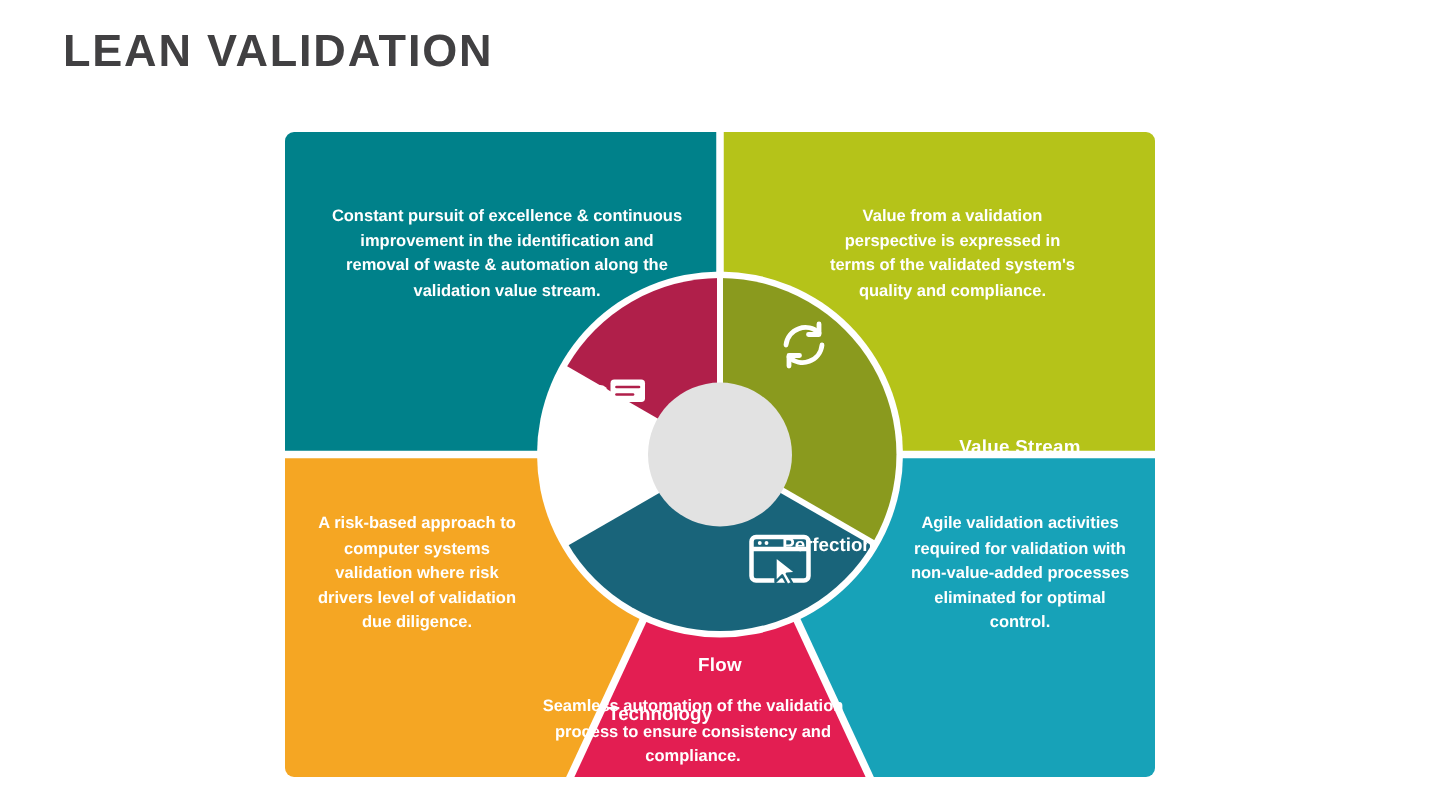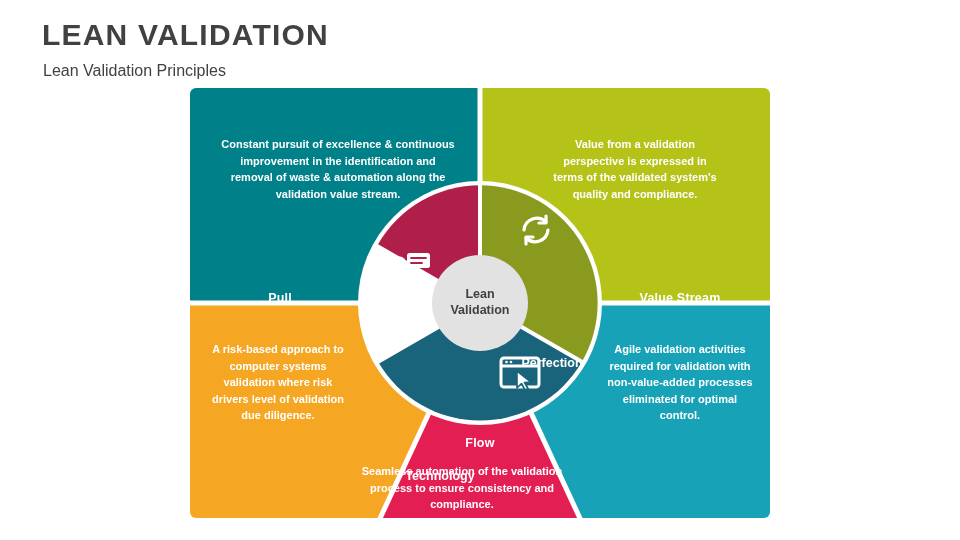--- a/index.html
+++ b/index.html
@@ -77,21 +77,20 @@
     line-height: 16px;
   }
   svg { display: block; }
 </style>
 </head>
 <body>
 
 <div id="slide">
 
   <div id="title">LEAN VALIDATION</div>
-  <div id="subtitle">Lean Validation Principles</div>
 
   <div id="diagram">
 
     <svg width="580" height="430" viewBox="0 0 580 430">
       <defs>
         <clipPath id="boardClip">
           <rect x="0" y="0" width="580" height="430" rx="6" ry="6"></rect>
         </clipPath>
       </defs>
       <g clip-path="url(#boardClip)">
@@ -161,26 +160,21 @@
     <div class="wedge-body" style="left:28px; top:48px; width:240px;">Constant pursuit of excellence &amp; continuous improvement in the identification and removal of waste &amp; automation along the validation value stream.</div>
 
     <div class="wedge-body" style="left:360px; top:48px; width:170px;">Value from a validation perspective is expressed in terms of the validated system's quality and compliance.</div>
 
     <div class="wedge-label" style="left:400px; top:203px; width:180px;">Value Stream</div>
     <div class="wedge-body" style="left:415px; top:253px; width:150px;">Agile validation activities required for validation with non-value-added processes eliminated for optimal control.</div>
 
     <div class="wedge-label" style="left:200px; top:348px; width:180px;">Flow</div>
     <div class="wedge-body" style="left:167px; top:375px; width:210px;">Seamless automation of the validation process to ensure consistency and compliance.</div>
 
-    <div class="wedge-label" style="left:0px; top:203px; width:180px;">Pull</div>
     <div class="wedge-body" style="left:14px; top:253px; width:148px;">A risk-based approach to computer systems validation where risk drivers level of validation due diligence.</div>
 
     <div class="inner-label" style="left:175px; top:228px; width:96px;">People</div>
     <div class="inner-label" style="left:312px; top:268px; width:100px;">Perfection</div>
     <div class="inner-label" style="left:195px; top:381px; width:110px;">Technology</div>
 
-    <div id="center-text" style="left:240px; top:198px; width:100px;">
-      <div>Lean</div>
-      <div>Validation</div>
-    </div>
 
   </div>
 </div>
 
 </body></html>

